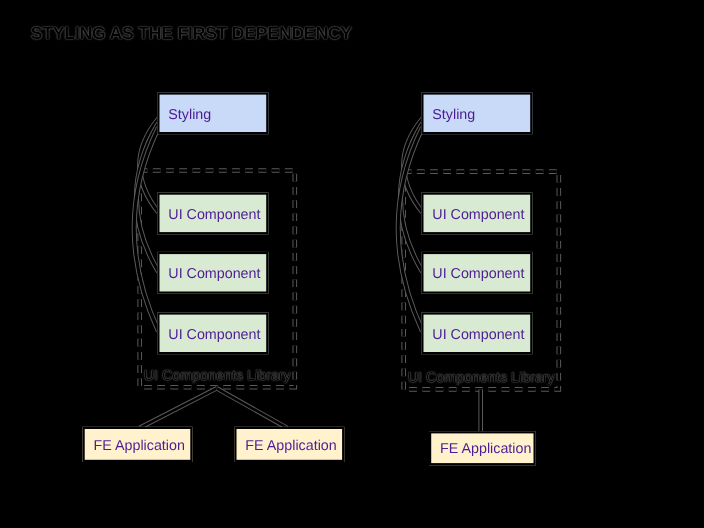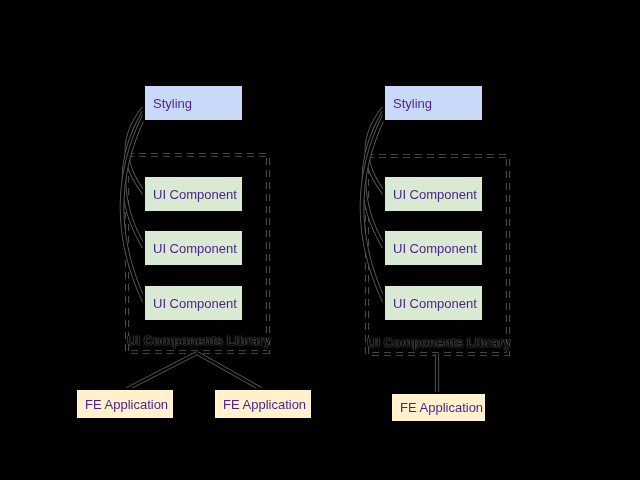--- a/index.html
+++ b/index.html
@@ -60,32 +60,33 @@
     font-size: 13px;
     color: #4c1d95;
     white-space: nowrap;
   }
   .styling-box   { background: var(--styling-fill); width: 101px; height: 38px; }
   .component-box { background: var(--component-fill); width: 101px; height: 38px; }
   .app-box       { background: var(--app-fill); width: 100px; height: 32px; }
   .library-label {
     position: absolute;
     font-size: 13px;
-    font-weight: bold;
+    font-weight: normal;
     color: var(--stroke);
     text-shadow: 0 0 1px #8a8a8a, 0 0 2px #555;
     text-align: center;
     white-space: nowrap;
   }
 </style>
 </head>
 <body>
 
 <div id="stage">
 
+  <div class="title">STYLING AS THE FIRST DEPENDENCY</div>
 
   <svg id="connectors" viewBox="0 0 640 480" xmlns="http://www.w3.org/2000/svg">
 
     <rect class="dashed halo-stroke" x="127" y="155" width="141" height="197"></rect>
     <rect class="dashed main-stroke" x="127" y="155" width="141" height="197"></rect>
 
     <rect class="dashed halo-stroke" x="367" y="156" width="141" height="198"></rect>
     <rect class="dashed main-stroke" x="367" y="156" width="141" height="198"></rect>
 
     <path class="curve halo-stroke" d="M 144 108 Q 110 150 144 193"></path>

